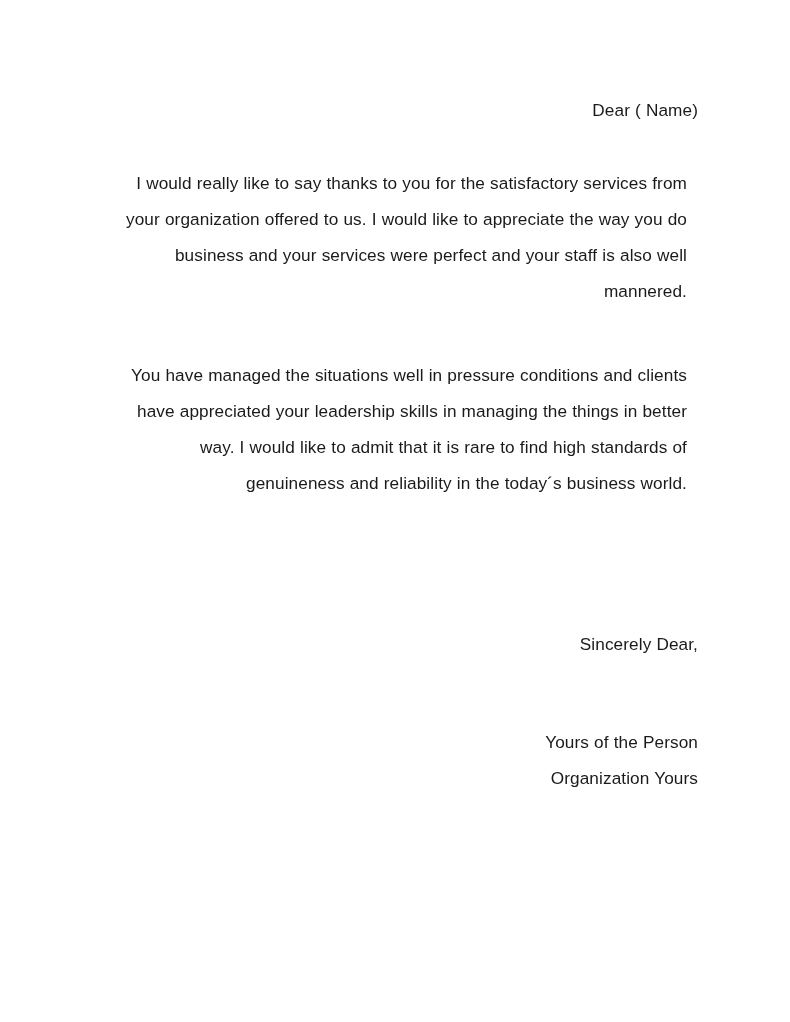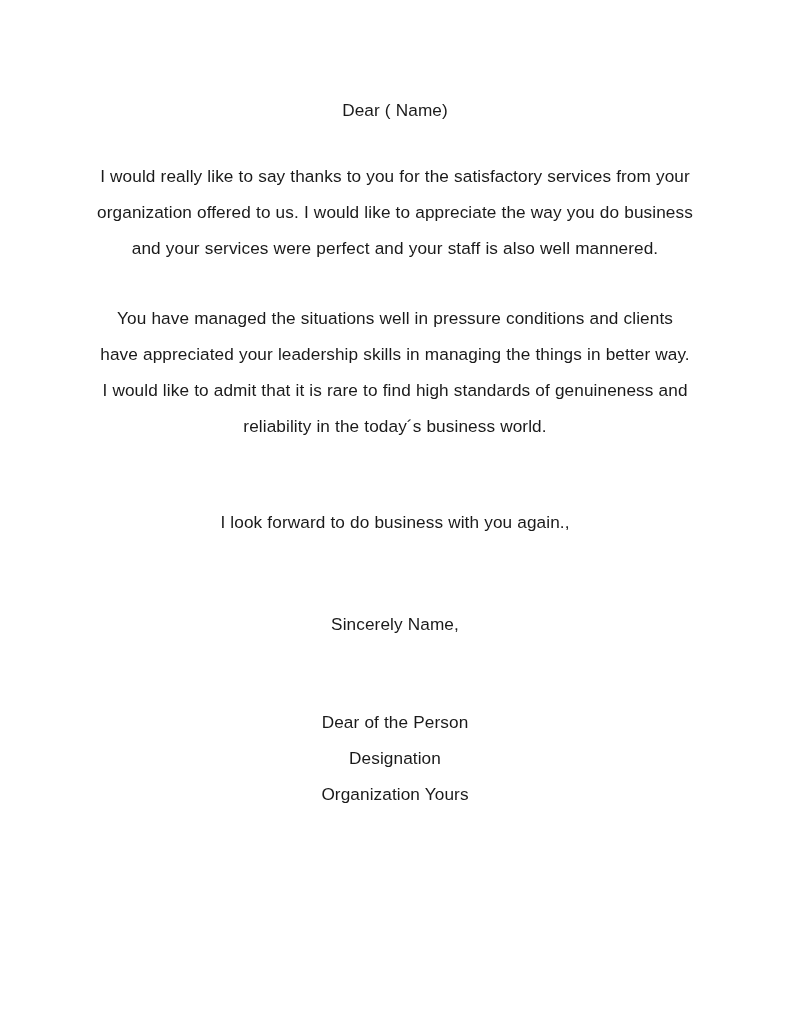--- a/index.html
+++ b/index.html
@@ -27,27 +27,27 @@
     top: 92px;
     width: 606px;
   }
 
   .line,
   .para {
     color: #1a1a1a;
     font-size: 17.2px;
     line-height: 36px;
     letter-spacing: 0.1px;
-    text-align: center;
+    text-align: right;
     word-spacing: 0.2px;
     -webkit-font-smoothing: antialiased;
   }
 
   .para {
-    margin: 4px;
+    margin: 11px;
   }
 
   
   .gap-para {
     height: 26px;
   }
 
   
   .gap-block {
     height: 62px;
@@ -71,28 +71,26 @@
 
     <div class="gap-para"></div>
 
     <p class="para">You have managed the situations well in pressure conditions and clients have appreciated your leadership skills in managing the things in better way. I would like to admit that it is rare to find high standards of genuineness and reliability in the today´s business world.</p>
 
     <div class="gap-para"></div>
 
 
     <div class="gap-para"></div>
 
-    <p class="para">I look forward to do business with you again.,</p>
 
     <div class="gap-block"></div>
 
-    <div class="line">Sincerely Name,</div>
+    <div class="line">Sincerely Dear,</div>
 
     <div class="gap-block"></div>
 
     <div class="signature">
-      <div class="line">Dear of the Person</div>
-      <div class="line">Designation</div>
+      <div class="line">Yours of the Person</div>
       <div class="line">Organization Yours</div>
     </div>
 
   </div>
 </div>
 
 </body></html>

